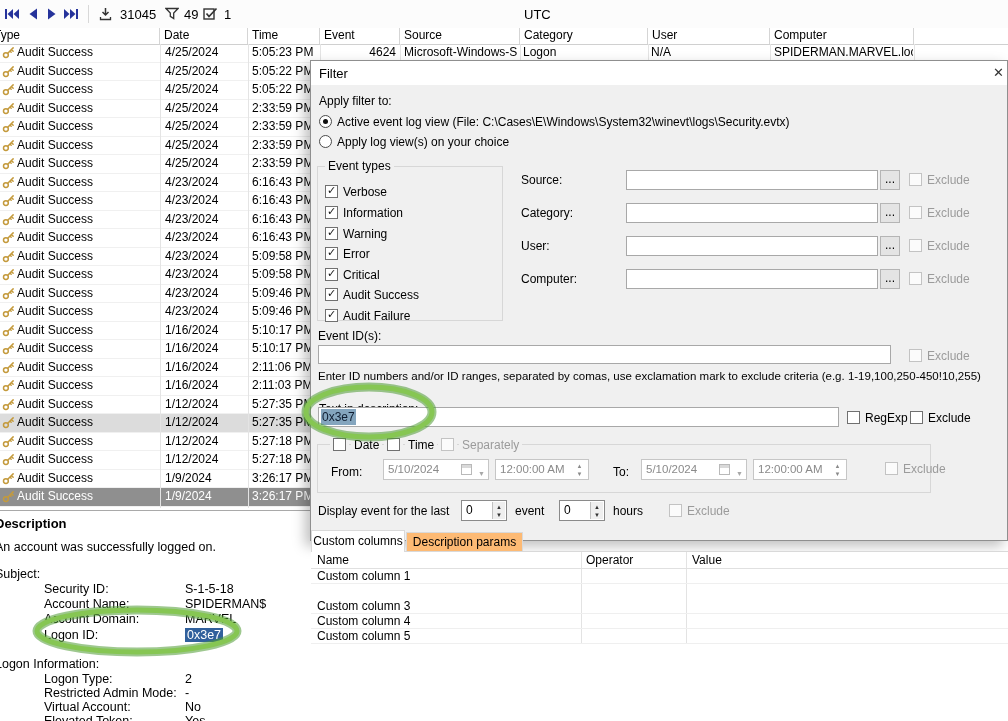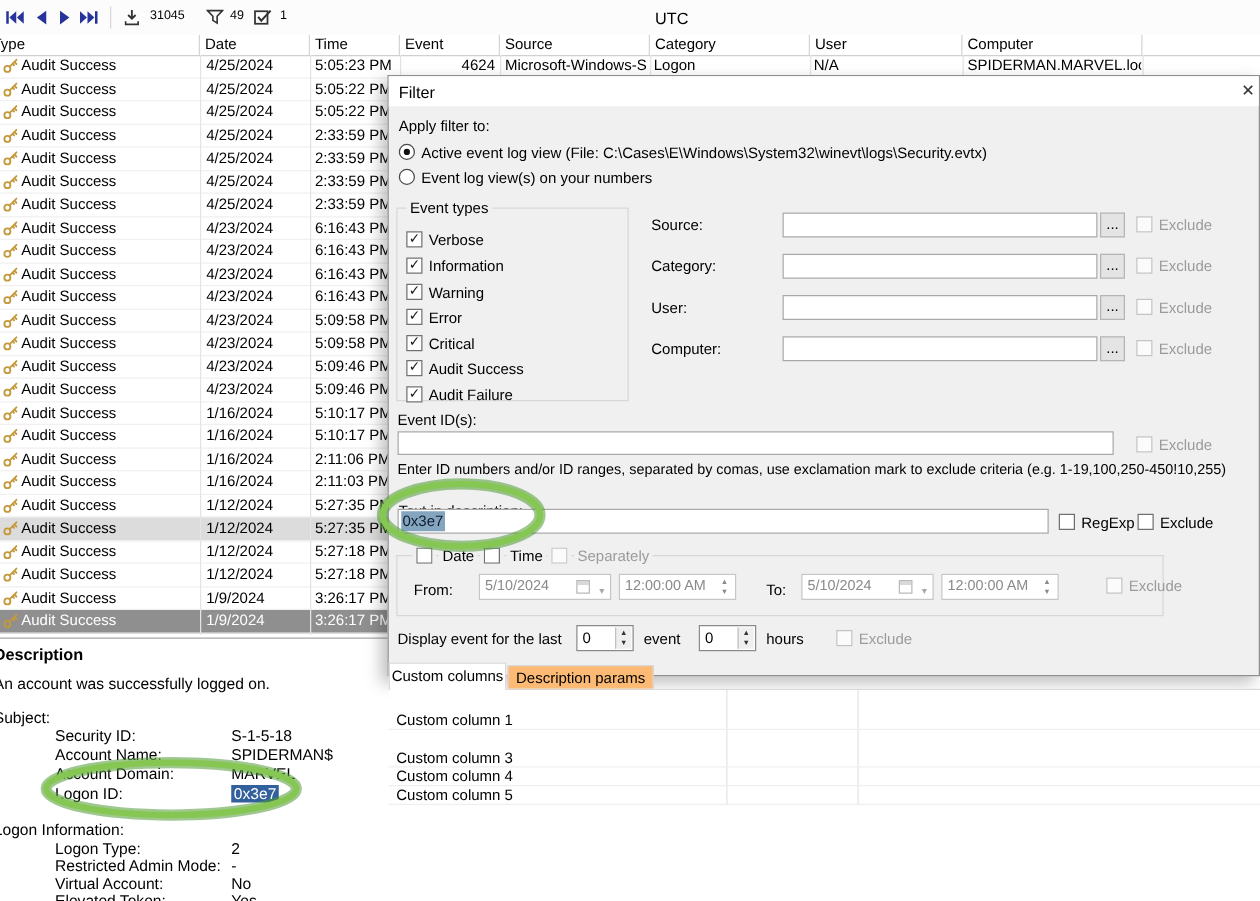--- a/index.html
+++ b/index.html
@@ -2,21 +2,21 @@
 <html><head>
 <meta charset="utf-8">
 <style>
   html,body{margin:0;padding:0}
   .screen{position:relative;width:1008px;height:721px;background:#fff;overflow:hidden;
     font-family:"Liberation Sans",sans-serif;font-size:12px;color:#000}
   
   .toolbar{position:absolute;left:0;top:0;width:1008px;height:28px;background:#fcfcfc;border-bottom:1px solid #d9d9d9}
   .tbtn{position:absolute;top:8px;cursor:default}
   .tsep{position:absolute;top:5px;width:1px;height:18px;background:#d8d8d8}
-  .tcount{position:absolute;top:7px;font-size:10px}
+  .tcount{position:absolute;top:7px;font-size:13px}
   .tz{position:absolute;top:7px;font-size:13px}
   
   .hdr{position:absolute;left:0;top:28px;width:1008px;height:16px;background:#fff;border-bottom:1px solid #d0d0d0;z-index:1}
   .hc{position:absolute;top:0;height:16px;line-height:15px;border-right:1px solid #d5d5d5;box-sizing:border-box;
       white-space:nowrap;overflow:hidden;padding-left:4px}
   .rows{position:absolute;left:0;top:44px;width:1008px;height:464px;z-index:1}
   .vline{position:absolute;top:0;bottom:0;width:1px;background:#e4e4e4;z-index:3;pointer-events:none}
   .log-row{position:relative;height:17.5px;border-bottom:1px solid #f0f0f0;width:1008px;z-index:1}
   .log-row.highlight{background:#dcdcdc}
   .log-row.selected{background:#8f8f8f;color:#fff}
@@ -488,21 +488,21 @@
   <div class="dlg">
     <div class="dlg-title">
       <span class="dlg-title-text">Filter</span>
       <span class="dlg-close">✕</span>
     </div>
 
     <span class="abs" style="left:8px;top:33px">Apply filter to:</span>
     <span class="radio sel" style="left:8px;top:54px"></span>
     <span class="abs" style="left:26px;top:54px">Active event log view (File: C:\Cases\E\Windows\System32\winevt\logs\Security.evtx)</span>
     <span class="radio" style="left:8px;top:74px"></span>
-    <span class="abs" style="left:26px;top:74px">Event log view(s) on your numbers</span>
+    <span class="abs" style="left:26px;top:74px">Apply log view(s) on your choice</span>
 
     <div class="gbox" style="left:6px;top:105px;width:186px;height:155px"></div>
     <span class="abs glegend" style="left:14px;top:98px">Event types</span>
     <span class="cb on" style="left:14px;top:124px"></span>
       <span class="abs" style="left:32px;top:124px">Verbose</span>
     <span class="cb on" style="left:14px;top:145px"></span>
       <span class="abs" style="left:32px;top:145px">Information</span>
     <span class="cb on" style="left:14px;top:166px"></span>
       <span class="abs" style="left:32px;top:166px">Warning</span>
     <span class="cb on" style="left:14px;top:186px"></span>
@@ -573,20 +573,25 @@
     <span class="spinbox" style="left:248px;top:439px;width:46px"><span>0</span><span class="spinner">▲<br>▼</span></span>
     <span class="abs" style="left:302px;top:443px">hours</span>
     <span class="cb dis" style="left:358px;top:443px"></span>
       <span class="abs lbl-dis" style="left:376px;top:443px">Exclude</span>
 
     <span class="tab active" style="left:0;top:469px;width:94px;height:22px;line-height:21px">Custom columns</span>
     <span class="tab inactive" style="left:95px;top:471px;width:117px;height:20px;line-height:19px">Description params</span>
     <div class="ctable">
       <span class="ct-vline" style="left:270px;height:92px"></span>
       <span class="ct-vline" style="left:375px;height:92px"></span>
+      <div class="ct-hdr">
+        <span class="abs" style="left:6px;top:1px">Name</span>
+        <span class="abs" style="left:275px;top:1px">Operator</span>
+        <span class="abs" style="left:381px;top:1px">Value</span>
+      </div>
       <div class="ct-row" style="top:17px">Custom column 1</div>
       <div class="ct-row" style="top:47px">Custom column 3</div>
       <div class="ct-row" style="top:62px">Custom column 4</div>
       <div class="ct-row" style="top:77px">Custom column 5</div>
     </div>
 
   </div>
 
   <svg class="annot" width="1008" height="721">
     <ellipse cx="137" cy="631" rx="100" ry="21" fill="none" stroke="#4f9a33" stroke-width="9" opacity="0.55"></ellipse>

